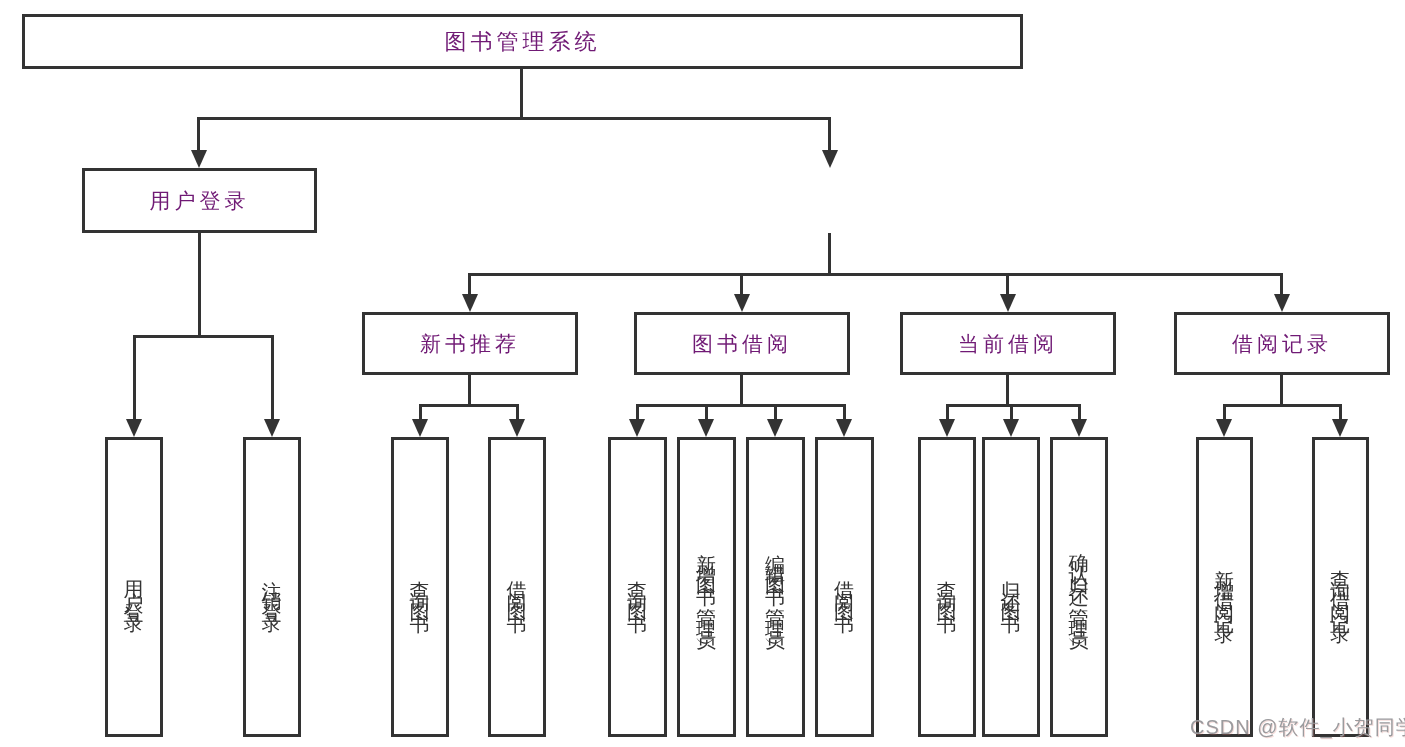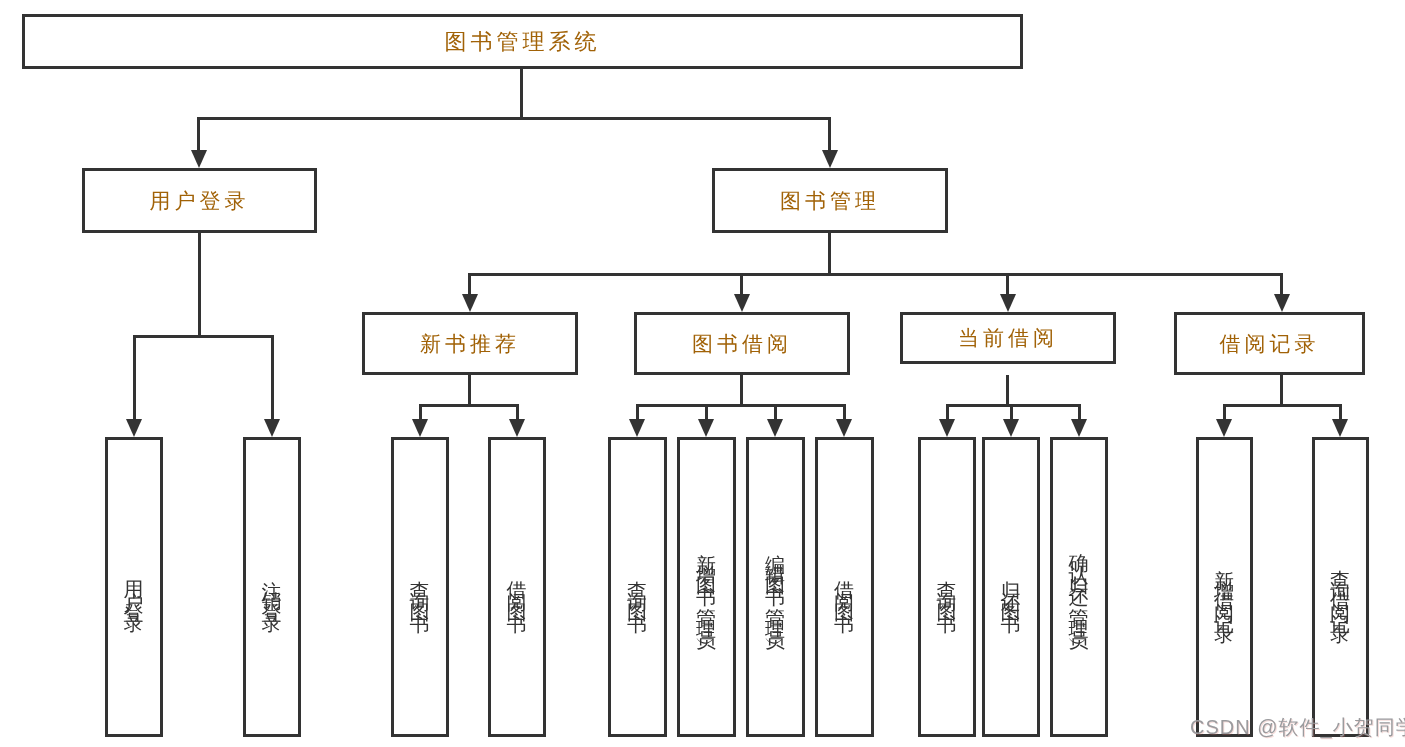--- a/index.html
+++ b/index.html
@@ -15,21 +15,21 @@
     background:#ffffff;
     border:3px solid #333333;
     box-sizing:border-box;
     display:flex;align-items:center;justify-content:center;
     color:#333333;
   }
   .box.h span{
     font-size:21px;
     letter-spacing:4px;
     white-space:nowrap;
-    color:#a16207;
+    color:#701a75;
   }
   .box.title span{font-size:22px;}
   .box.v span{
     writing-mode:vertical-rl;
     text-orientation:mixed;
     font-size:20px;
     letter-spacing:11px;
     line-height:1;
     color:#333333;
   }
@@ -58,37 +58,34 @@
 <div id="canvas">
 
   <div class="box h title" style="left:22px;top:14px;width:1001px;height:55px;">
     <span>图书管理系统</span>
   </div>
 
   <div class="box h" style="left:82px;top:168px;width:235px;height:65px;">
     <span>用户登录</span>
   </div>
 
-  <div class="box h" style="left:712px;top:168px;width:236px;height:65px;">
-    <span>图书管理</span>
-  </div>
 
   <div class="box h" style="left:634px;top:312px;width:216px;height:63px;">
     <span>图书借阅</span>
   </div>
 
   <div class="box h" style="left:362px;top:312px;width:216px;height:63px;">
     <span>新书推荐</span>
   </div>
 
-  <div class="box h" style="left:900px;top:312px;width:216px;height:52px;">
+  <div class="box h" style="left:900px;top:312px;width:216px;height:63px;">
     <span>当前借阅</span>
   </div>
 
-  <div class="box h" style="left:1174px;top:312px;width:191px;height:63px;">
+  <div class="box h" style="left:1174px;top:312px;width:216px;height:63px;">
     <span>借阅记录</span>
   </div>
 
   <div class="box v" style="left:105px;top:437px;width:58px;height:300px;">
     <span>用户登录</span>
   </div>
   <div class="box v" style="left:243px;top:437px;width:58px;height:300px;">
     <span>注销登录</span>
   </div>
 

